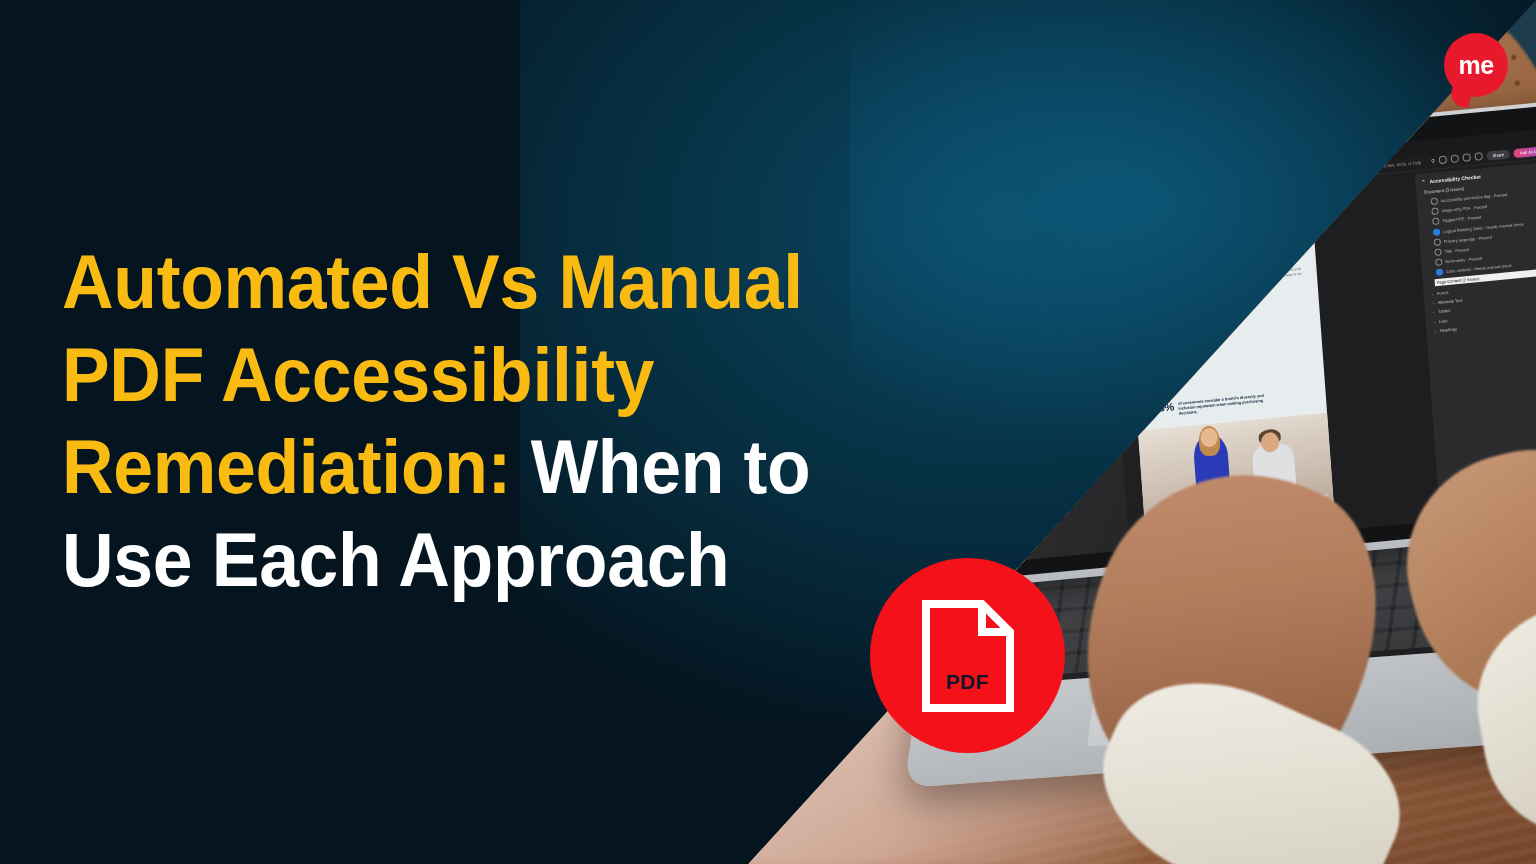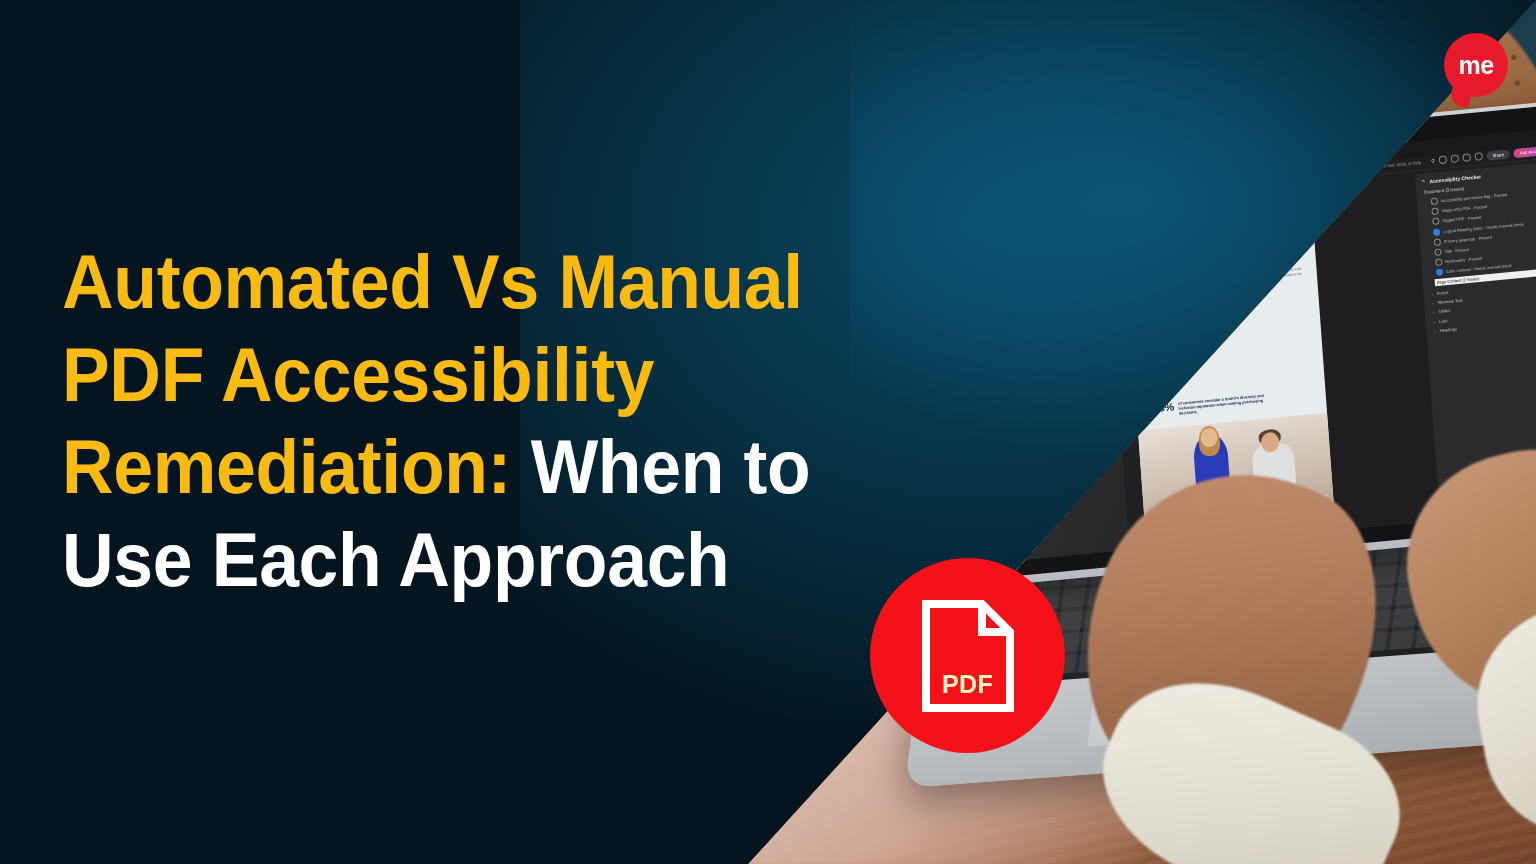--- a/index.html
+++ b/index.html
@@ -247,22 +247,22 @@
   .logo-bub{position:absolute;inset:0;background:#e8192c;border-radius:50%;}
   .logo-tail{position:absolute;left:7px;bottom:-9px;width:20px;height:22px;background:#e8192c;
     border-radius:0 0 0 60%;transform:rotate(14deg);}
   .logo-txt{position:absolute;inset:0;display:flex;align-items:center;justify-content:center;
     color:#fff;font-weight:bold;font-size:25px;letter-spacing:-.5px;}
 
   
   .pdfbadge{position:absolute;left:870px;top:558px;width:195px;height:195px;border-radius:50%;
     background:#f4111a;display:flex;align-items:center;justify-content:center;}
   .pdfbadge svg{width:96px;height:116px;}
-  .pdfbadge .lbl{position:absolute;left:0;right:0;top:112px;text-align:center;color:#fef9c3;
-    font-weight:bold;font-size:25px;letter-spacing:.4px;}
+  .pdfbadge .lbl{position:absolute;left:0;right:0;top:112px;text-align:center;color:#0f172a;
+    font-weight:bold;font-size:21px;letter-spacing:.4px;}
 </style>
 </head>
 <body>
 
 <div class="stage">
 
   <div class="bg-base"></div>
   <div class="bg-glow"></div>
   <div class="bg-glow2"></div>
 

